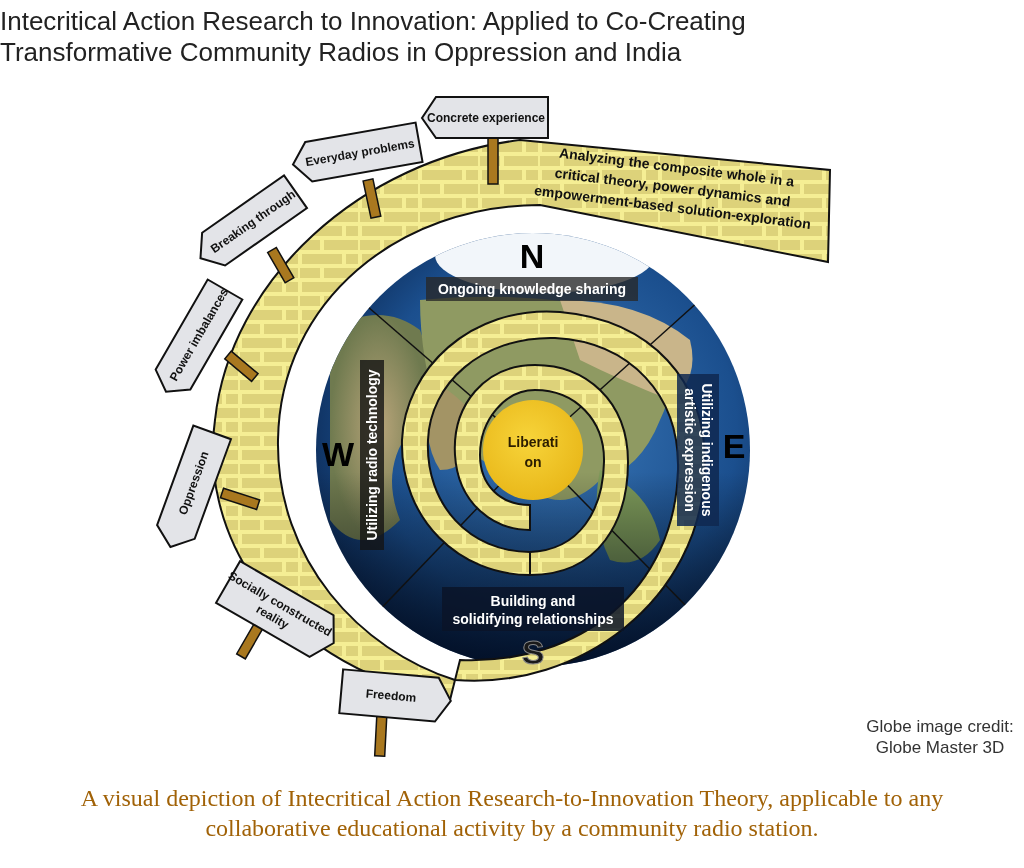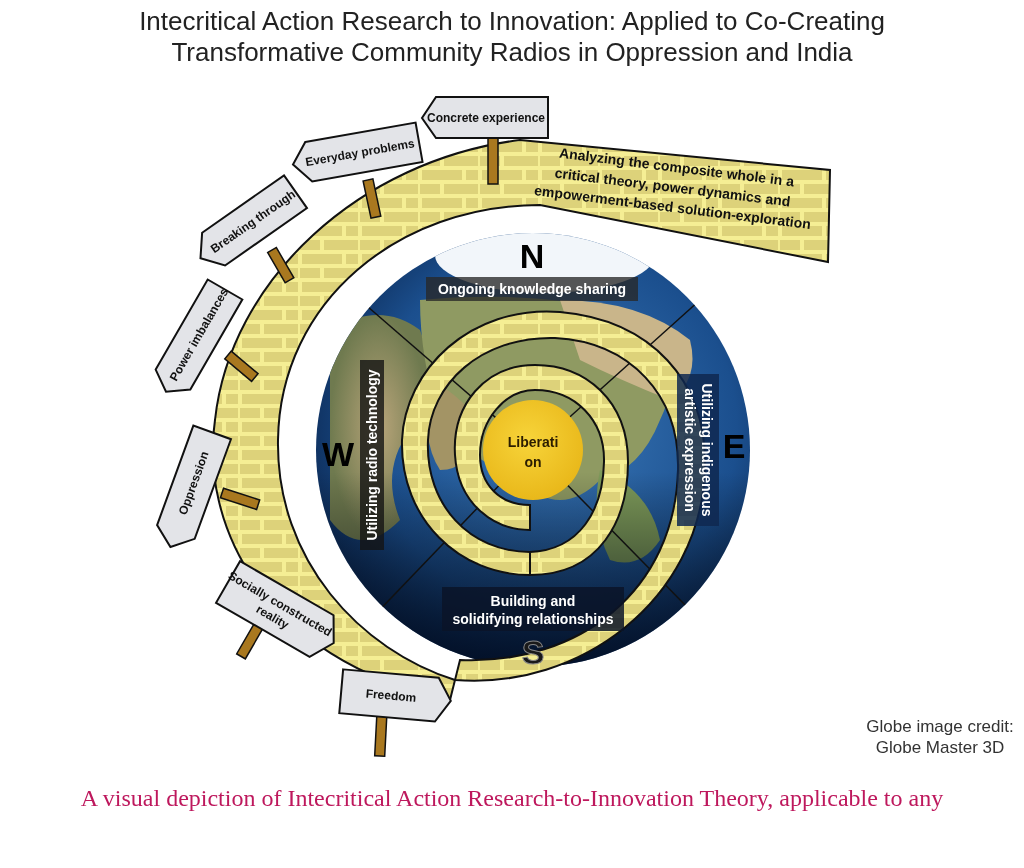--- a/index.html
+++ b/index.html
@@ -1,20 +1,20 @@
 <!DOCTYPE html>
 <html><head>
 <meta charset="utf-8">
 <style>
   html, body { margin:0; padding:0; background:#ffffff; }
   body { width:1024px; height:868px; position:relative; overflow:hidden; font-family:"Liberation Sans", sans-serif; }
-  .title { position:absolute; top:6px; left:0; width:1024px; text-align:center; font-family:"Liberation Sans", sans-serif; font-size:26px; line-height:31px; color:#222; font-weight:normal; }
+  .title { position:absolute; top:6px; left:0; width:1024px; font-family:"Liberation Sans", sans-serif; font-size:26px; line-height:31px; color:#222; font-weight:normal; }
   .title div { white-space:nowrap; }
   .credit { position:absolute; left:850px; top:716px; width:180px; text-align:center; font-size:17px; line-height:21px; color:#333; }
-  .caption { position:absolute; top:783px; left:0; width:1024px; text-align:center; font-family:"Liberation Serif", serif; font-size:24px; line-height:30px; color:#be185d; }
+  .caption { position:absolute; top:783px; left:0; width:1024px; text-align:center; font-family:"Liberation Serif", serif; font-size:24px; line-height:30px; color:#a16207; }
   svg { position:absolute; top:0; left:0; }
   .sign-text { font-family:"Liberation Sans", sans-serif; font-weight:bold; font-size:12px; fill:#111; }
   .label-text { font-family:"Liberation Sans", sans-serif; font-weight:bold; font-size:14px; fill:#ffffff; }
   .compass { font-family:"Liberation Sans", sans-serif; font-weight:bold; font-size:34px; fill:#000; }
   .banner-text { font-family:"Liberation Sans", sans-serif; font-weight:bold; font-size:14px; fill:#111; }
 </style>
 </head>
 <body>
 
 <div class="title">
@@ -182,13 +182,14 @@
   </g>
 </svg>
 
 <div class="credit">
   <div>Globe image credit:</div>
   <div>Globe Master 3D</div>
 </div>
 
 <div class="caption">
   <div>A visual depiction of Intecritical Action Research-to-Innovation Theory, applicable to any</div>
+  <div>collaborative educational activity by a community radio station.</div>
 </div>
 
 </body></html>

